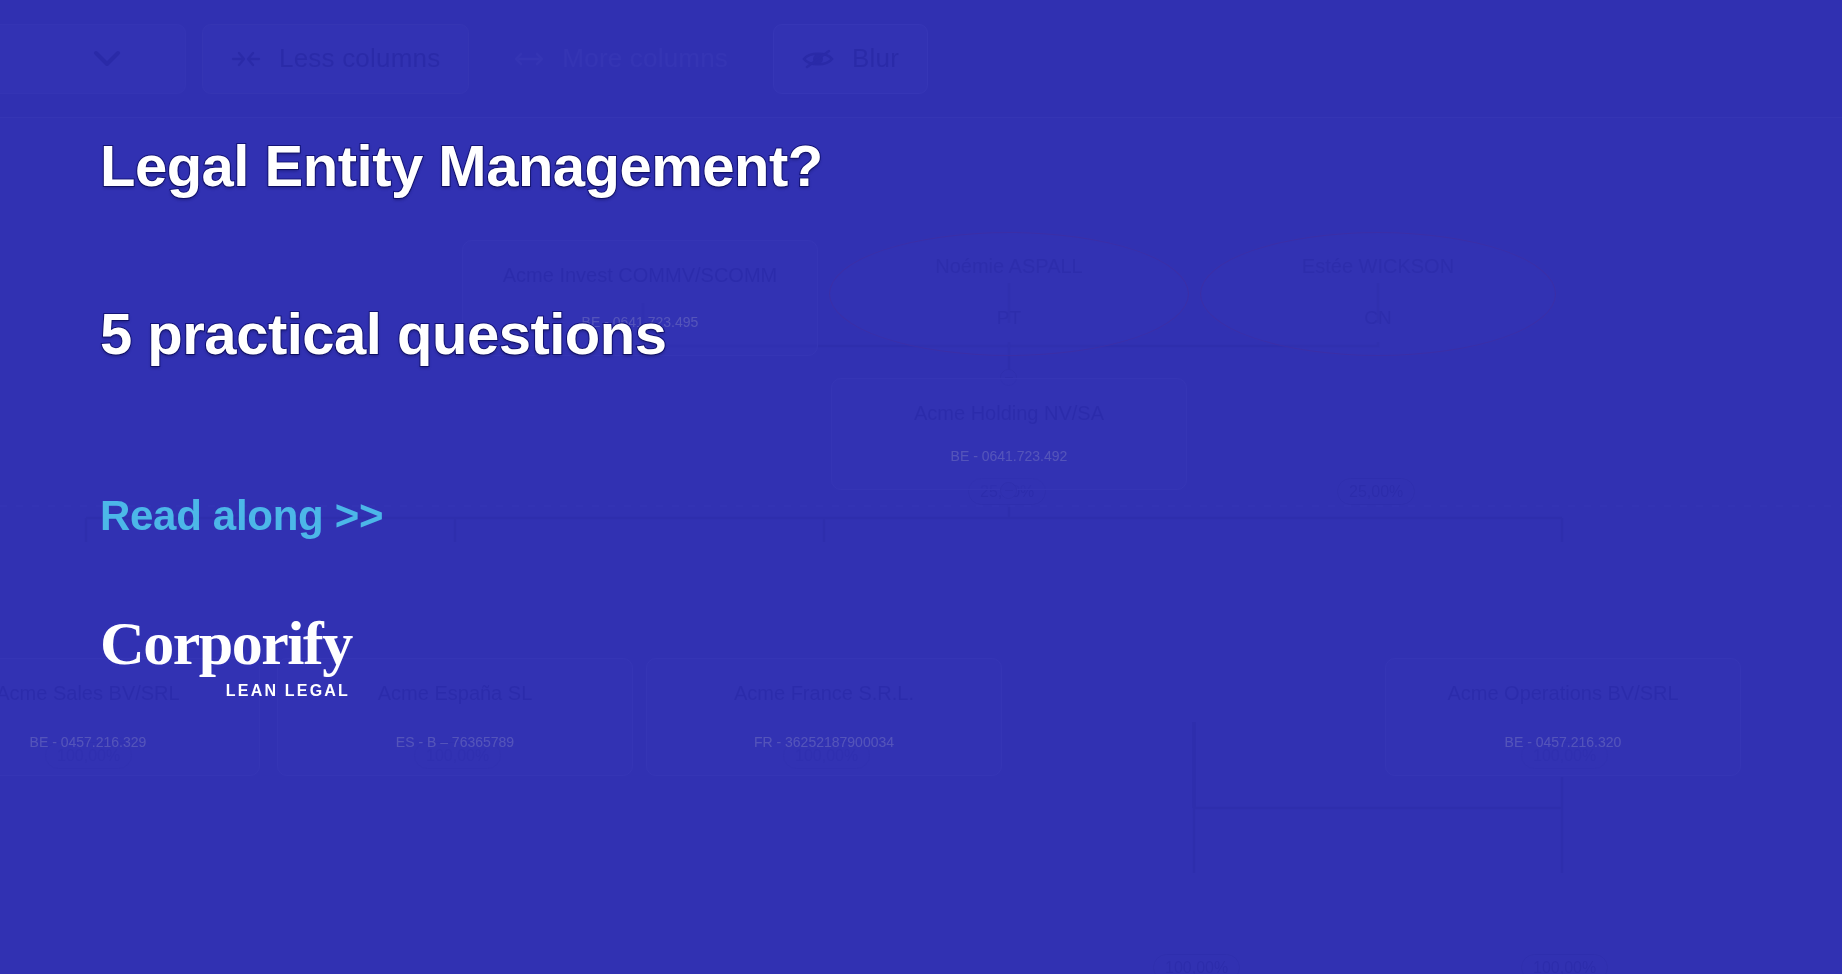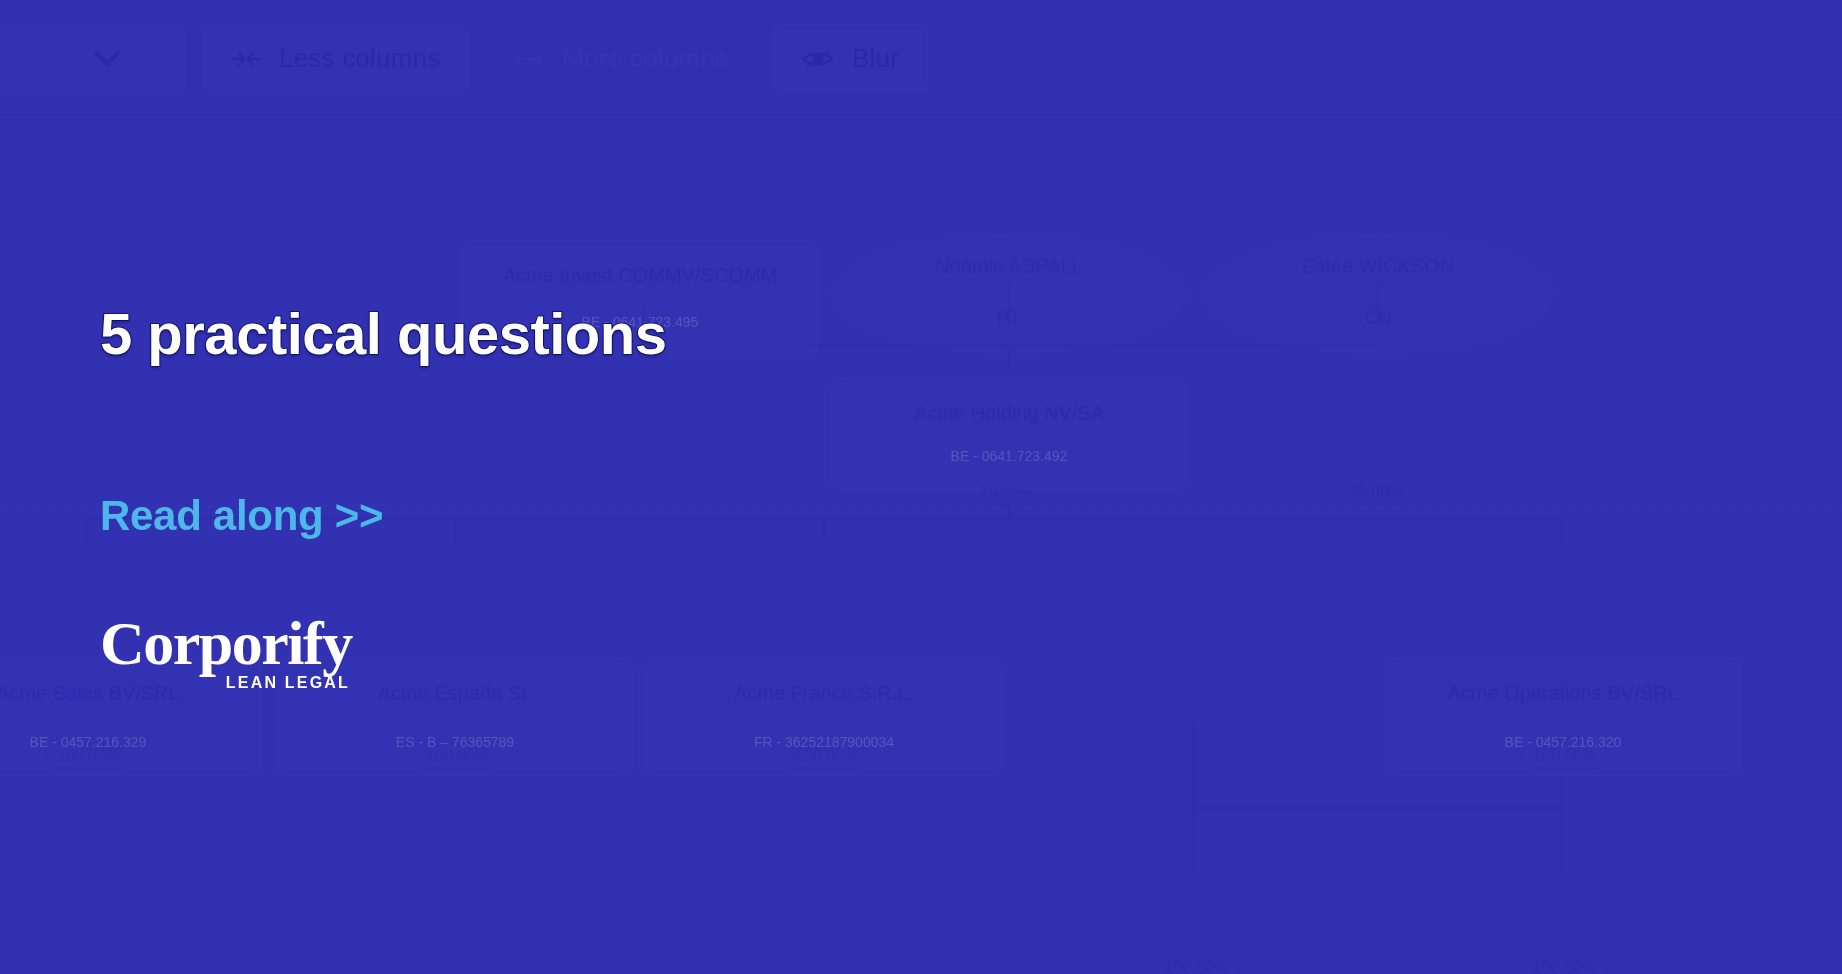--- a/index.html
+++ b/index.html
@@ -173,20 +173,21 @@
   }
   #logo-word {
     font-size: 62px;
     font-weight: bold;
     color: #ffffff;
     letter-spacing: -1.5px;
     line-height: 1;
     font-family: Liberation Serif, serif;
   }
   #logo-tagline {
+    margin-top: 8px;
     text-align: right;
     font-size: 16px;
     font-weight: bold;
     color: #ffffff;
     letter-spacing: 2.2px;
   }
 </style>
 </head>
 <body>
 
@@ -345,20 +346,21 @@
       <span>100,00%</span>
     </div>
 
   </div>
 </div>
 
 <div id="overlay-tint"></div>
 
 <div id="fg-layer">
 
+  <div class="headline" id="headline-1">Legal Entity Management?</div>
   <div class="headline" id="headline-2">5 practical questions</div>
 
   <div id="read-along">Read along &gt;&gt;</div>
 
   <div id="logo-block">
     <div id="logo-word">Corporify</div>
     <div id="logo-tagline">LEAN LEGAL</div>
   </div>
 </div>
 

